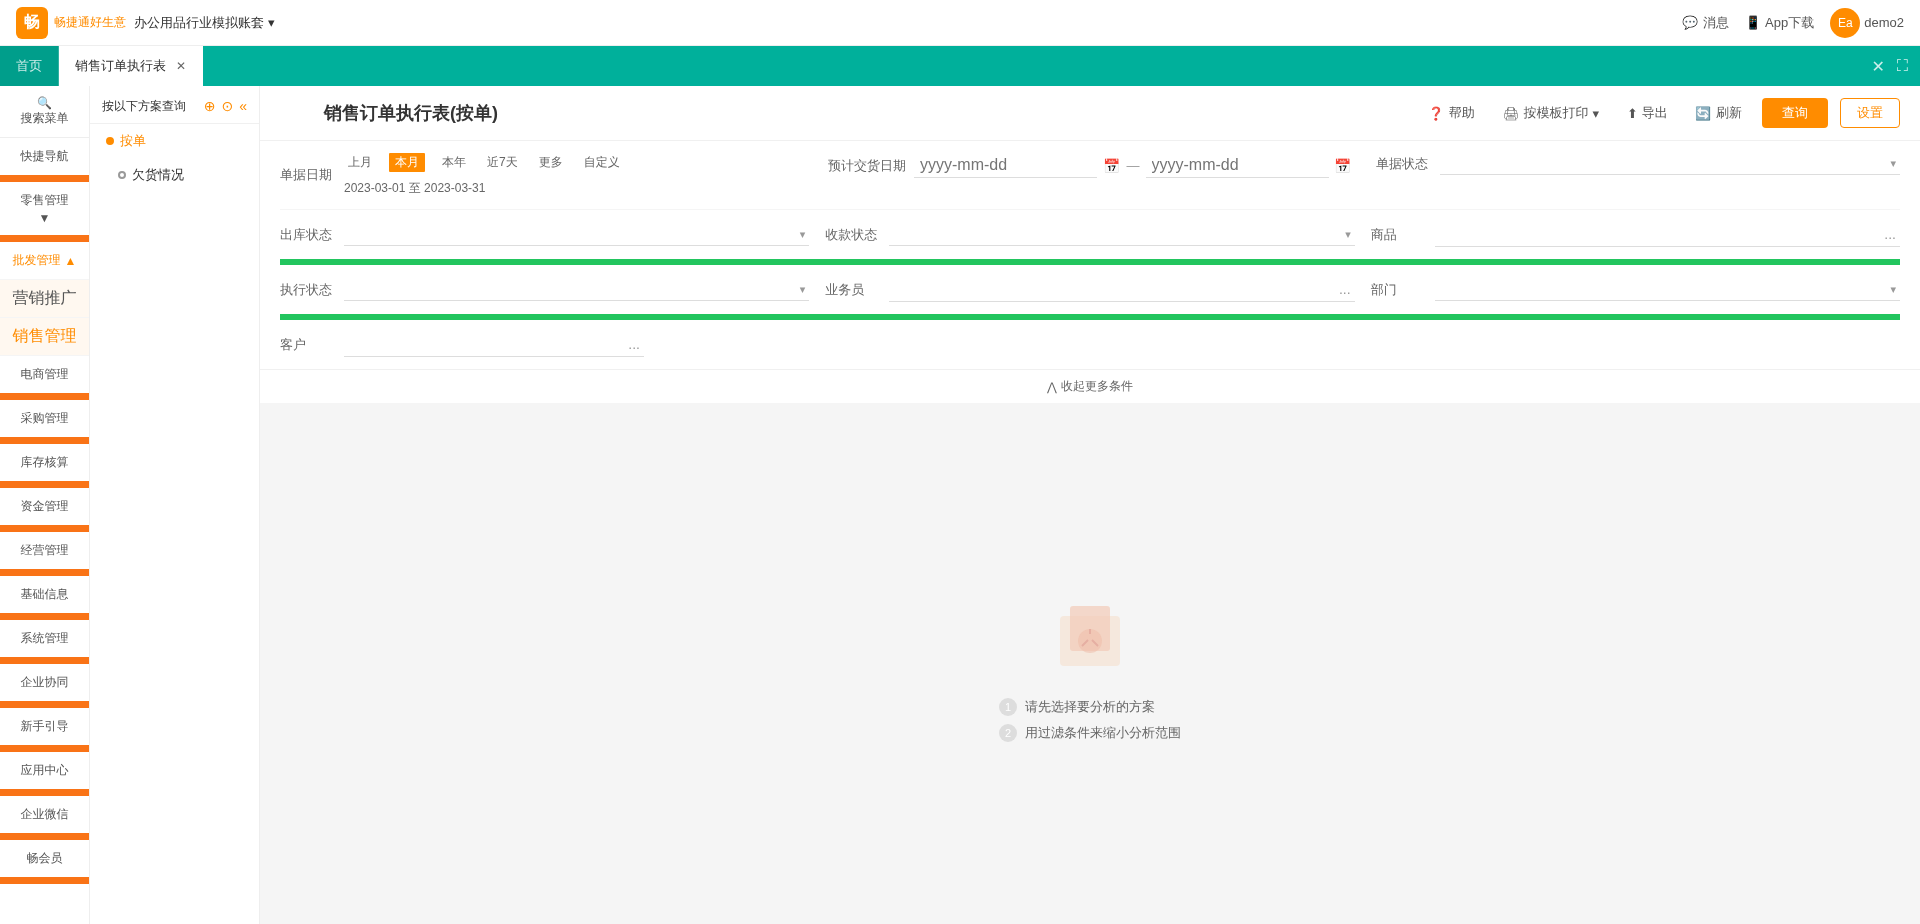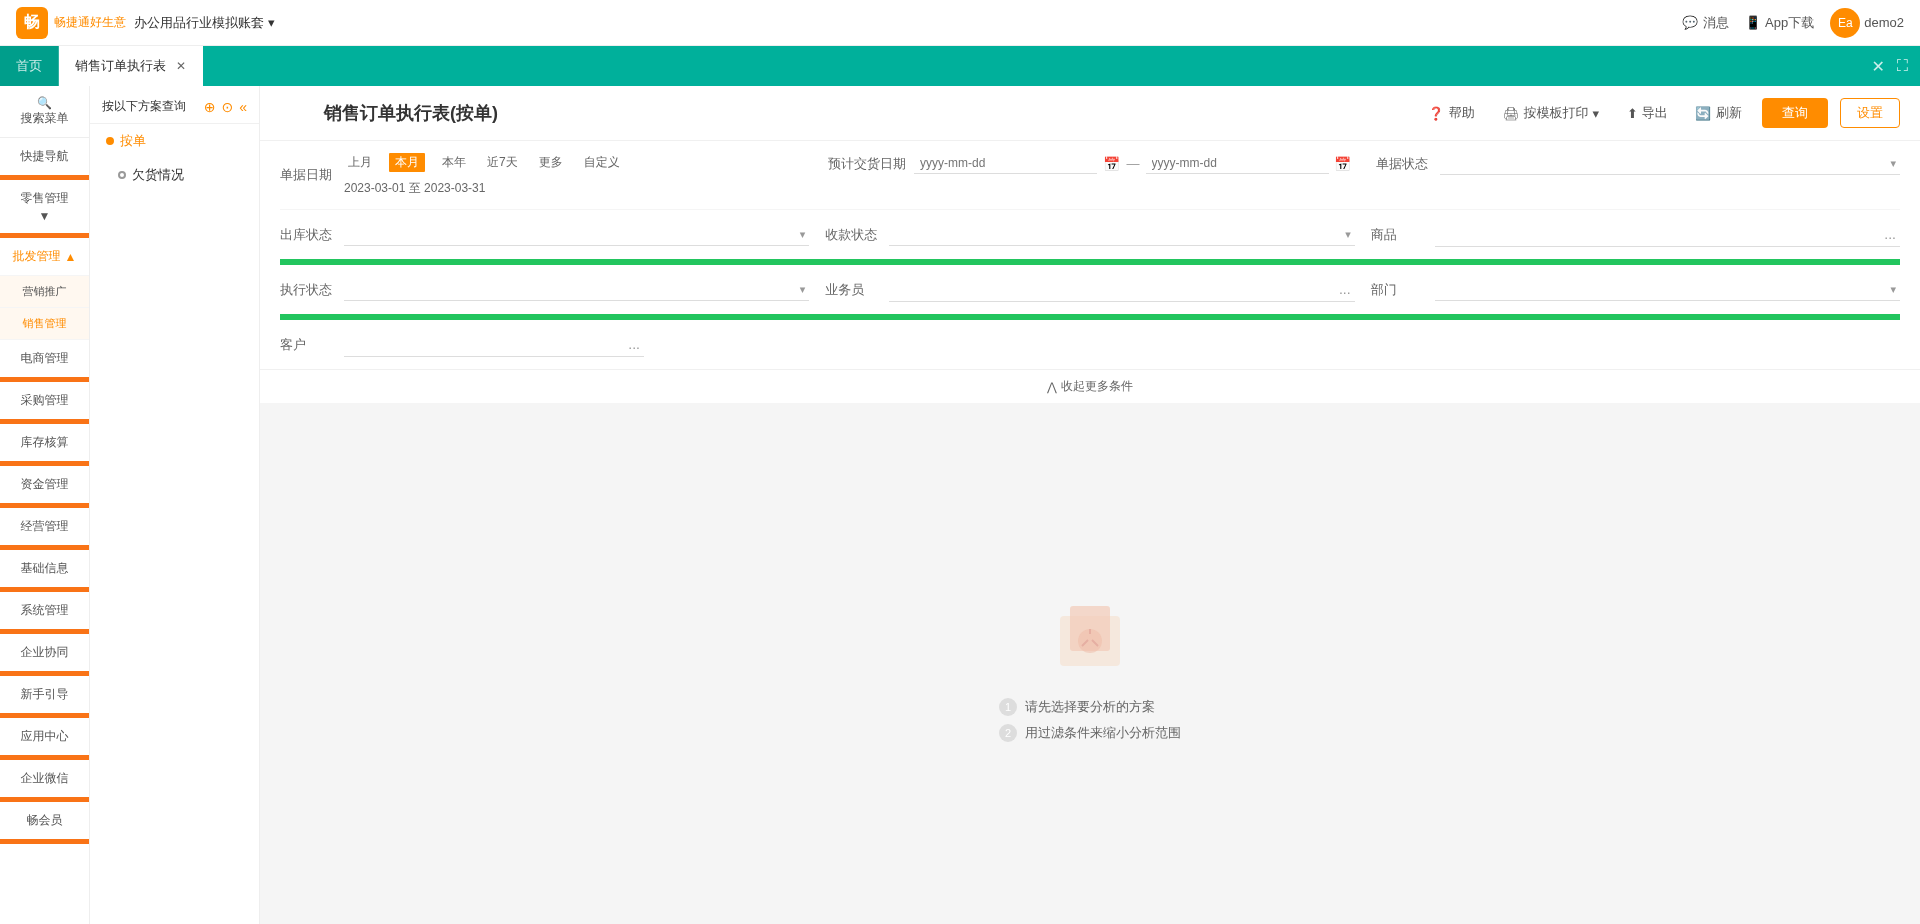--- a/index.html
+++ b/index.html
@@ -77,41 +77,41 @@
       color: #555;
       font-size: 12px;
       cursor: pointer;
     }
     .sidebar-item {
       padding: 10px 8px;
       text-align: left;
       font-size: 12px;
       color: #555;
       cursor: pointer;
-      border-bottom: 5px solid #f97316;
+      border-bottom: 7px solid #f97316;
       display: flex;
       flex-direction: column;
       align-items: center;
       gap: 2px;
     }
     .sidebar-group-header {
       display: flex;
       align-items: center;
       justify-content: center;
       gap: 4px;
       padding: 10px 4px;
       font-size: 12px;
       color: #ff8c00;
       border-bottom: 1px solid #f5f5f5;
       cursor: pointer;
     }
     .sub-item {
       padding: 8px 4px;
       text-align: center;
-      font-size: 11px;
+      font-size: 16px;
       color: #555;
       cursor: pointer;
       background: #fff8f0;
       border-bottom: 1px solid #f5f5f5;
       display: flex;
       flex-direction: column;
       align-items: center;
       gap: 2px;
     }
     .sub-item.active { color: #ff8c00; }
@@ -137,21 +137,21 @@
     .scheme-panel {
       width: 170px;
       background: #fff;
       border-right: 1px solid #eee;
       display: flex;
       flex-direction: column;
       padding: 12px 0;
     }
     .scheme-header {
       display: flex;
-      align-items: center;
+      align-items: flex-start;
       justify-content: space-between;
       padding: 0 12px 8px;
       font-size: 12px;
       color: #333;
       border-bottom: 1px solid #f0f0f0;
     }
     .scheme-header-icons { display: flex; gap: 6px; }
     .scheme-icon { color: #ff8c00; cursor: pointer; font-size: 14px; }
     .scheme-item {
       display: flex;
@@ -230,21 +230,21 @@
       background: #ff8c00;
       color: #fff;
       border-radius: 1px;
       padding: 1px 6px;
     }
     .date-input {
       flex: 1;
       border: none;
       border-bottom: 1px solid #ddd;
       padding: 3px 6px;
-      font-size: 12px;
+      font-size: 16px;
       color: #ef4444;
       background: transparent;
       outline: none;
     }
     .date-filter-wrapper {
       display: flex;
       flex-direction: column;
       gap: 4px;
     }
     .cal-icon { color: #ff8c00; font-size: 14px; cursor: pointer; }

